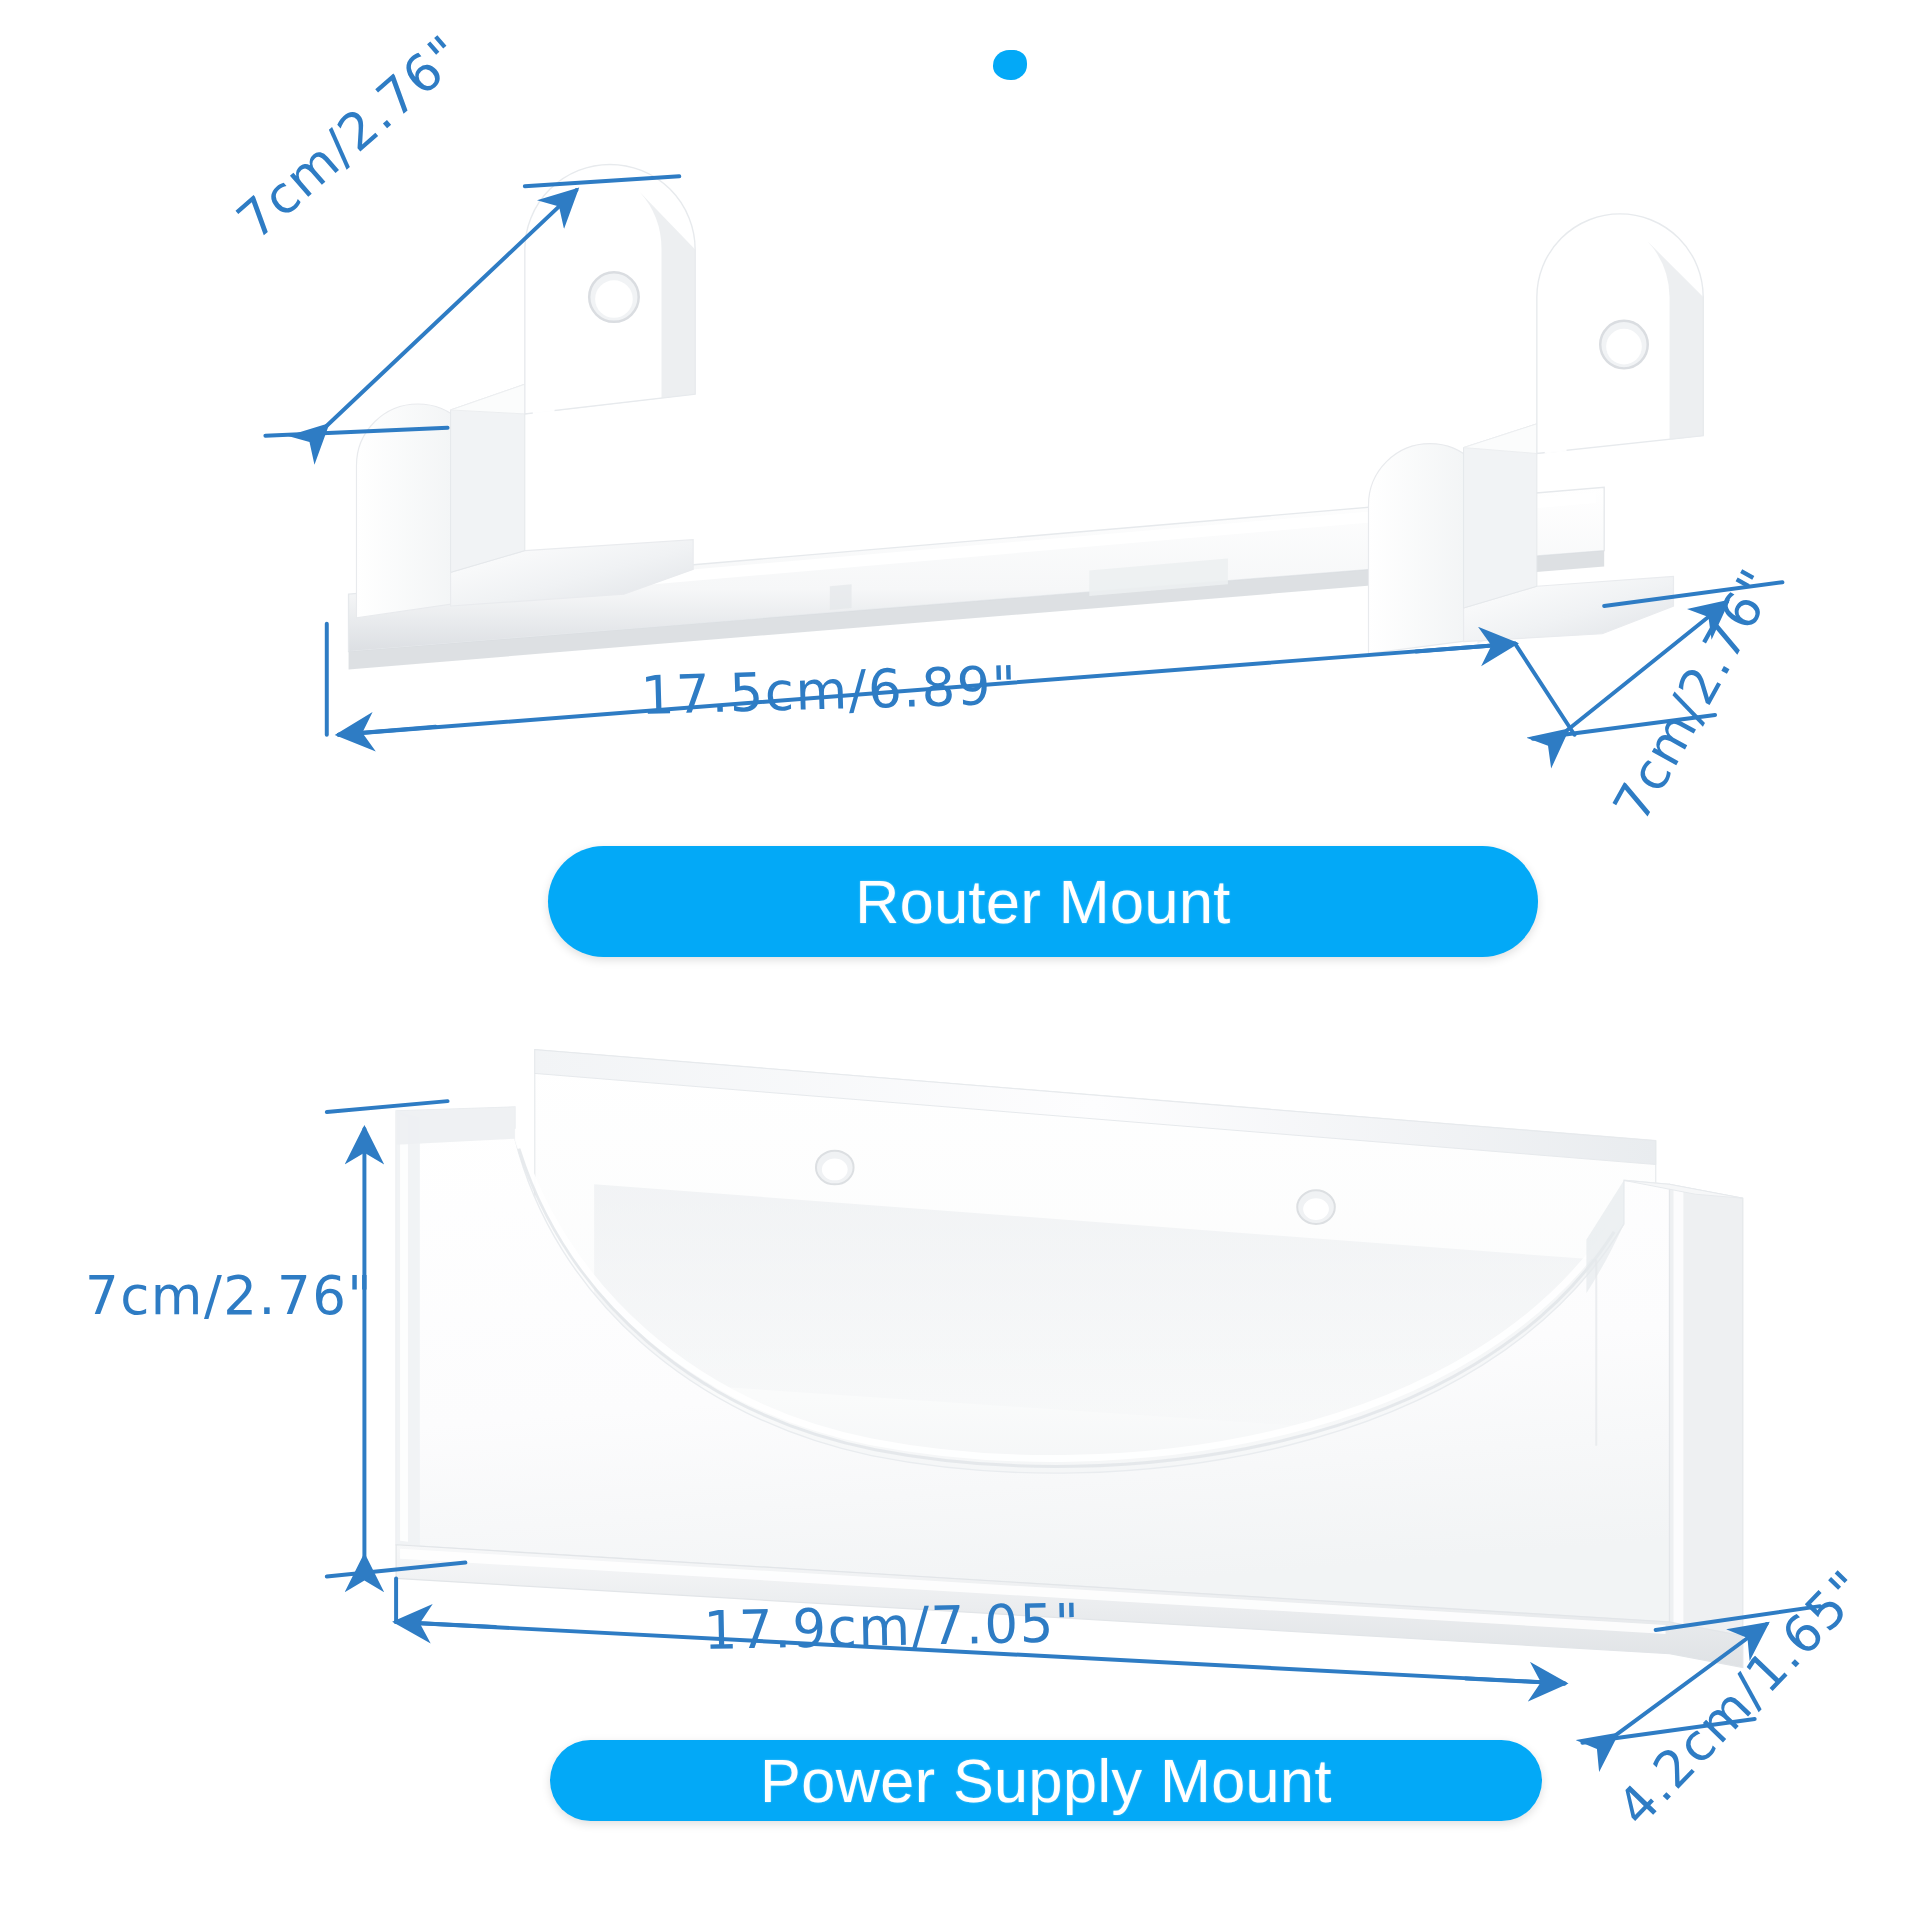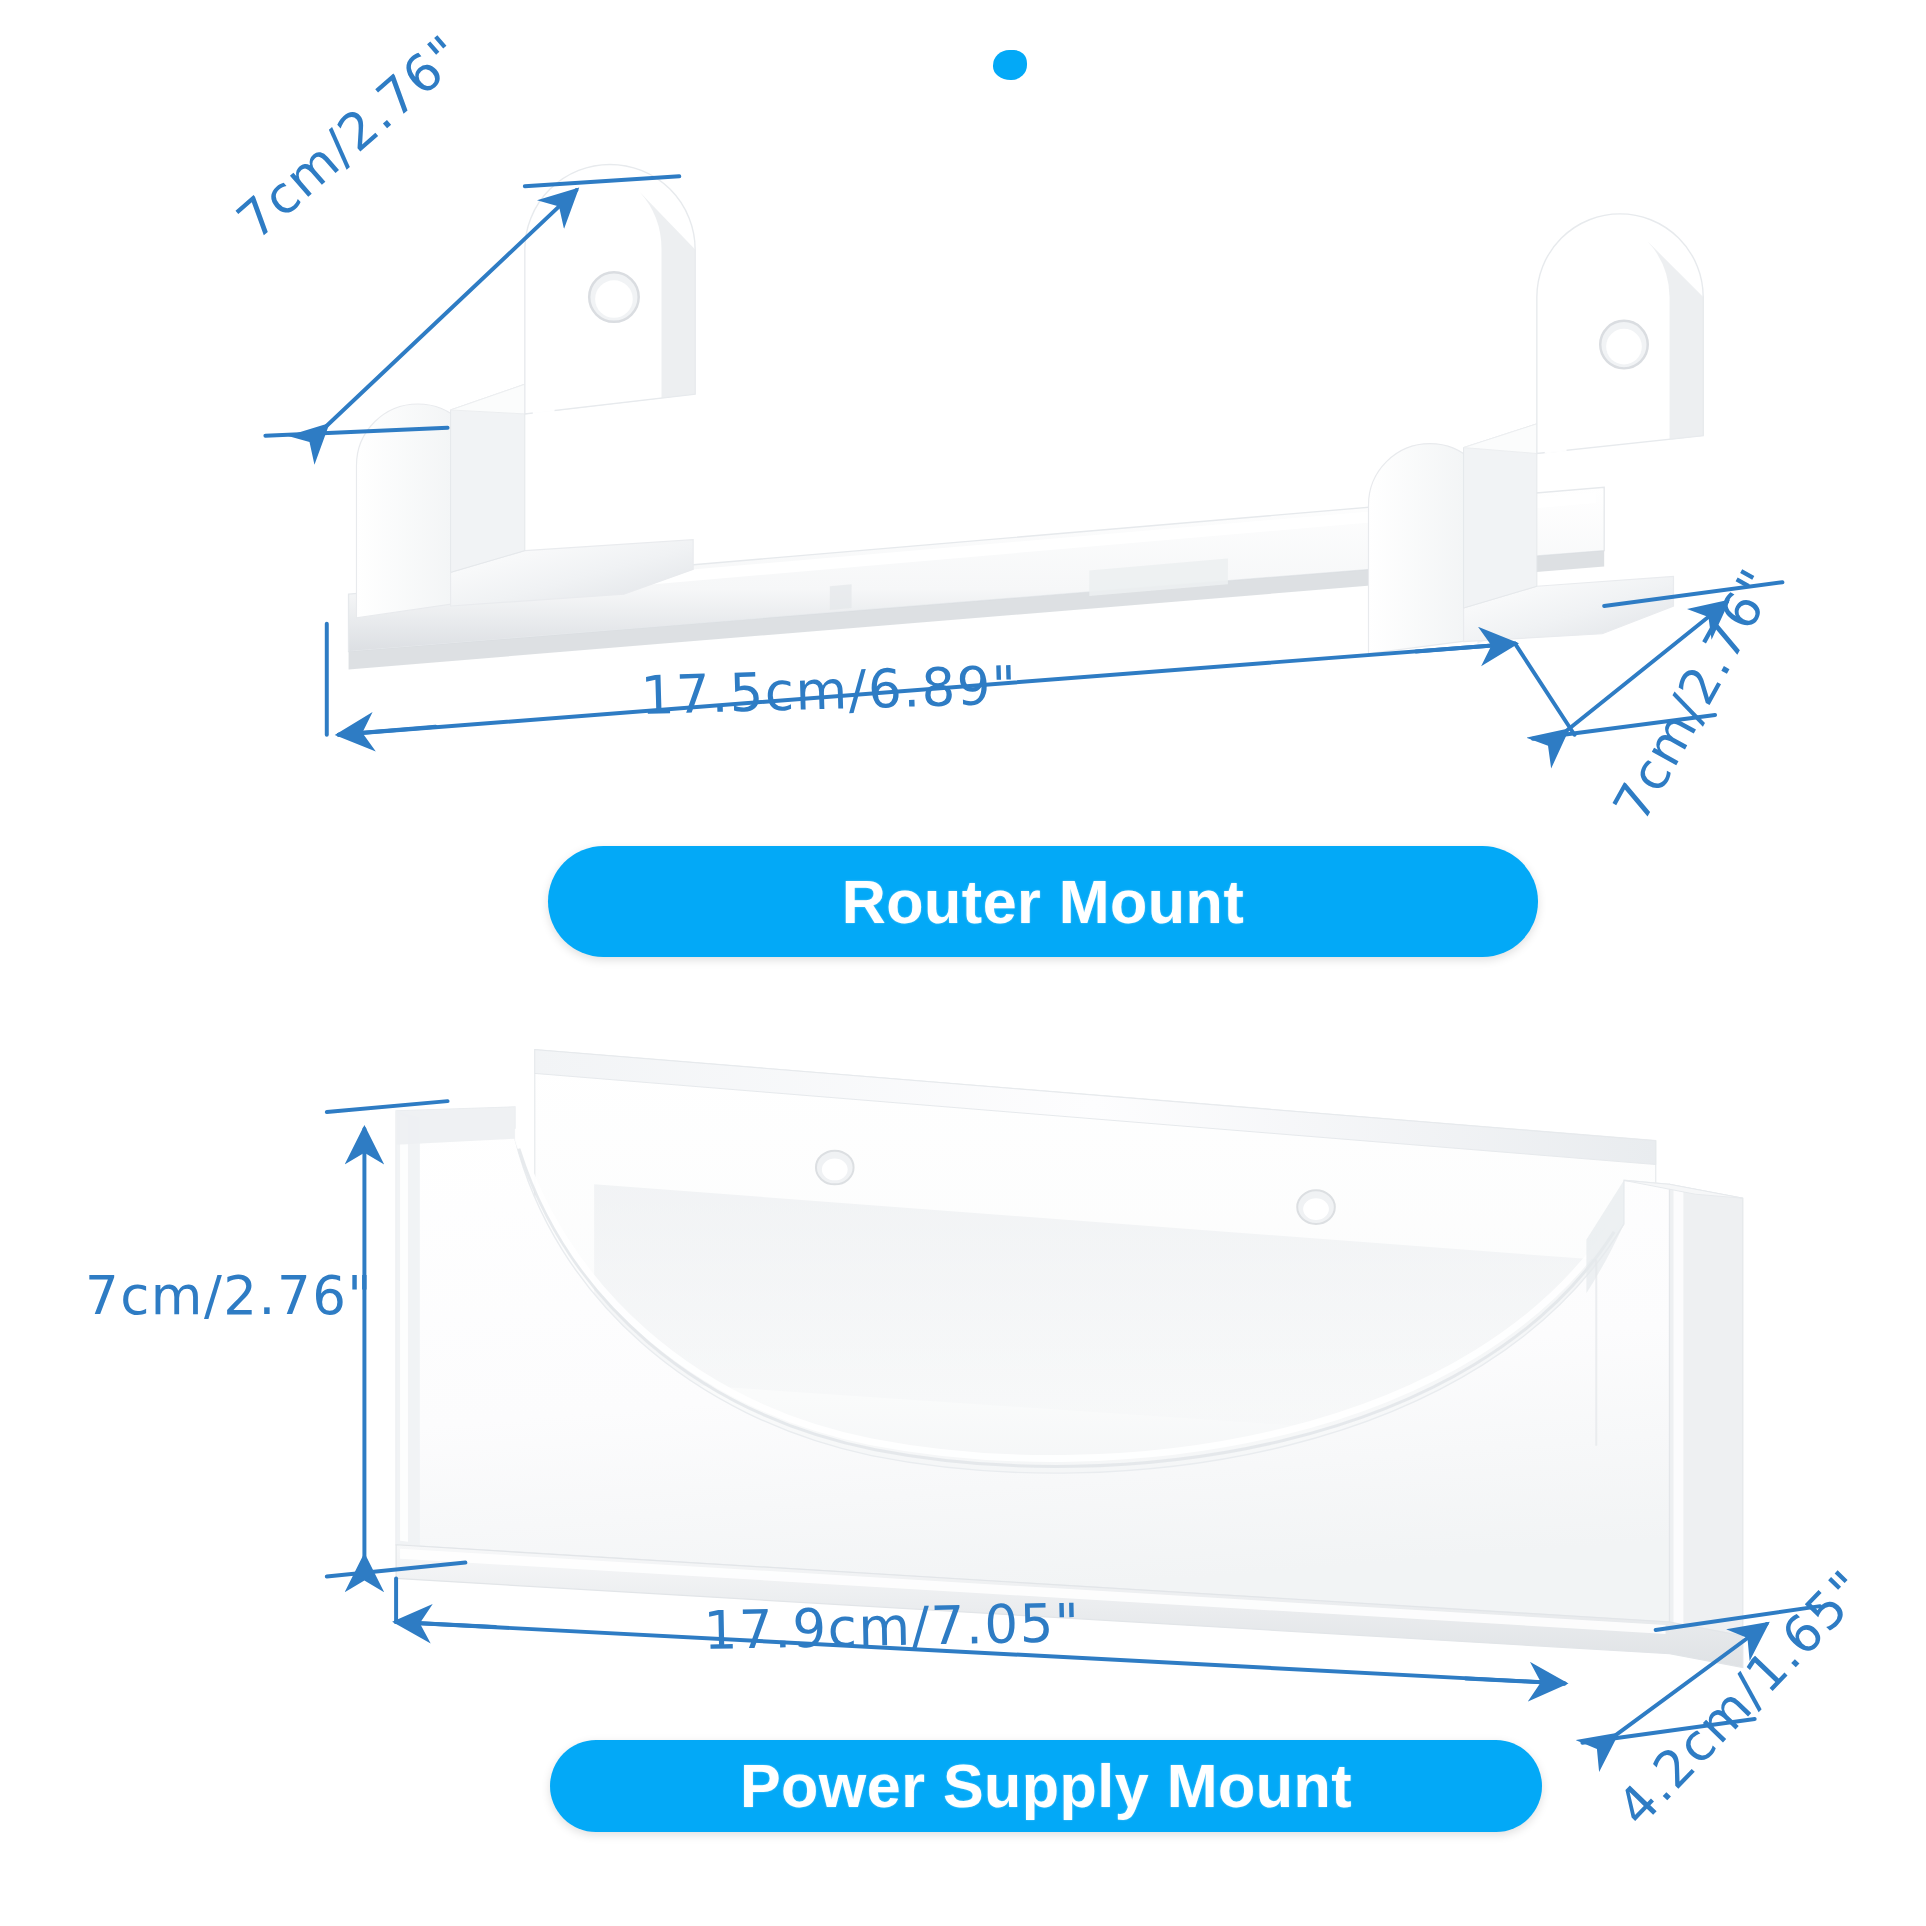--- a/index.html
+++ b/index.html
@@ -32,38 +32,38 @@
 
   
   .badge {
     position: absolute;
     display: flex;
     align-items: center;
     justify-content: center;
     border-radius: 989px;
     color: #ffffff;
     font-family: "Liberation Sans", sans-serif;
-    font-weight: 700;
+    font-weight: 400;
     letter-spacing: 0.5px;
     white-space: nowrap;
     box-shadow: 0 3px 10px rgba(0,0,0,0.13);
     text-shadow: 0 0 2px rgba(255,255,255,0.45);
   }
   #badge-router {
     left: 548px;
     top: 846px;
     width: 990px;
     height: 111px;
     font-size: 61px;
   }
   #badge-power {
     left: 550px;
     top: 1740px;
     width: 992px;
-    height: 92px;
+    height: 81px;
     font-size: 61px;
   }
 
   
   .dim {
     position: absolute;
     font-family: "DejaVu Sans", sans-serif;
     font-weight: 400;
     white-space: nowrap;
     letter-spacing: 1.5px;

